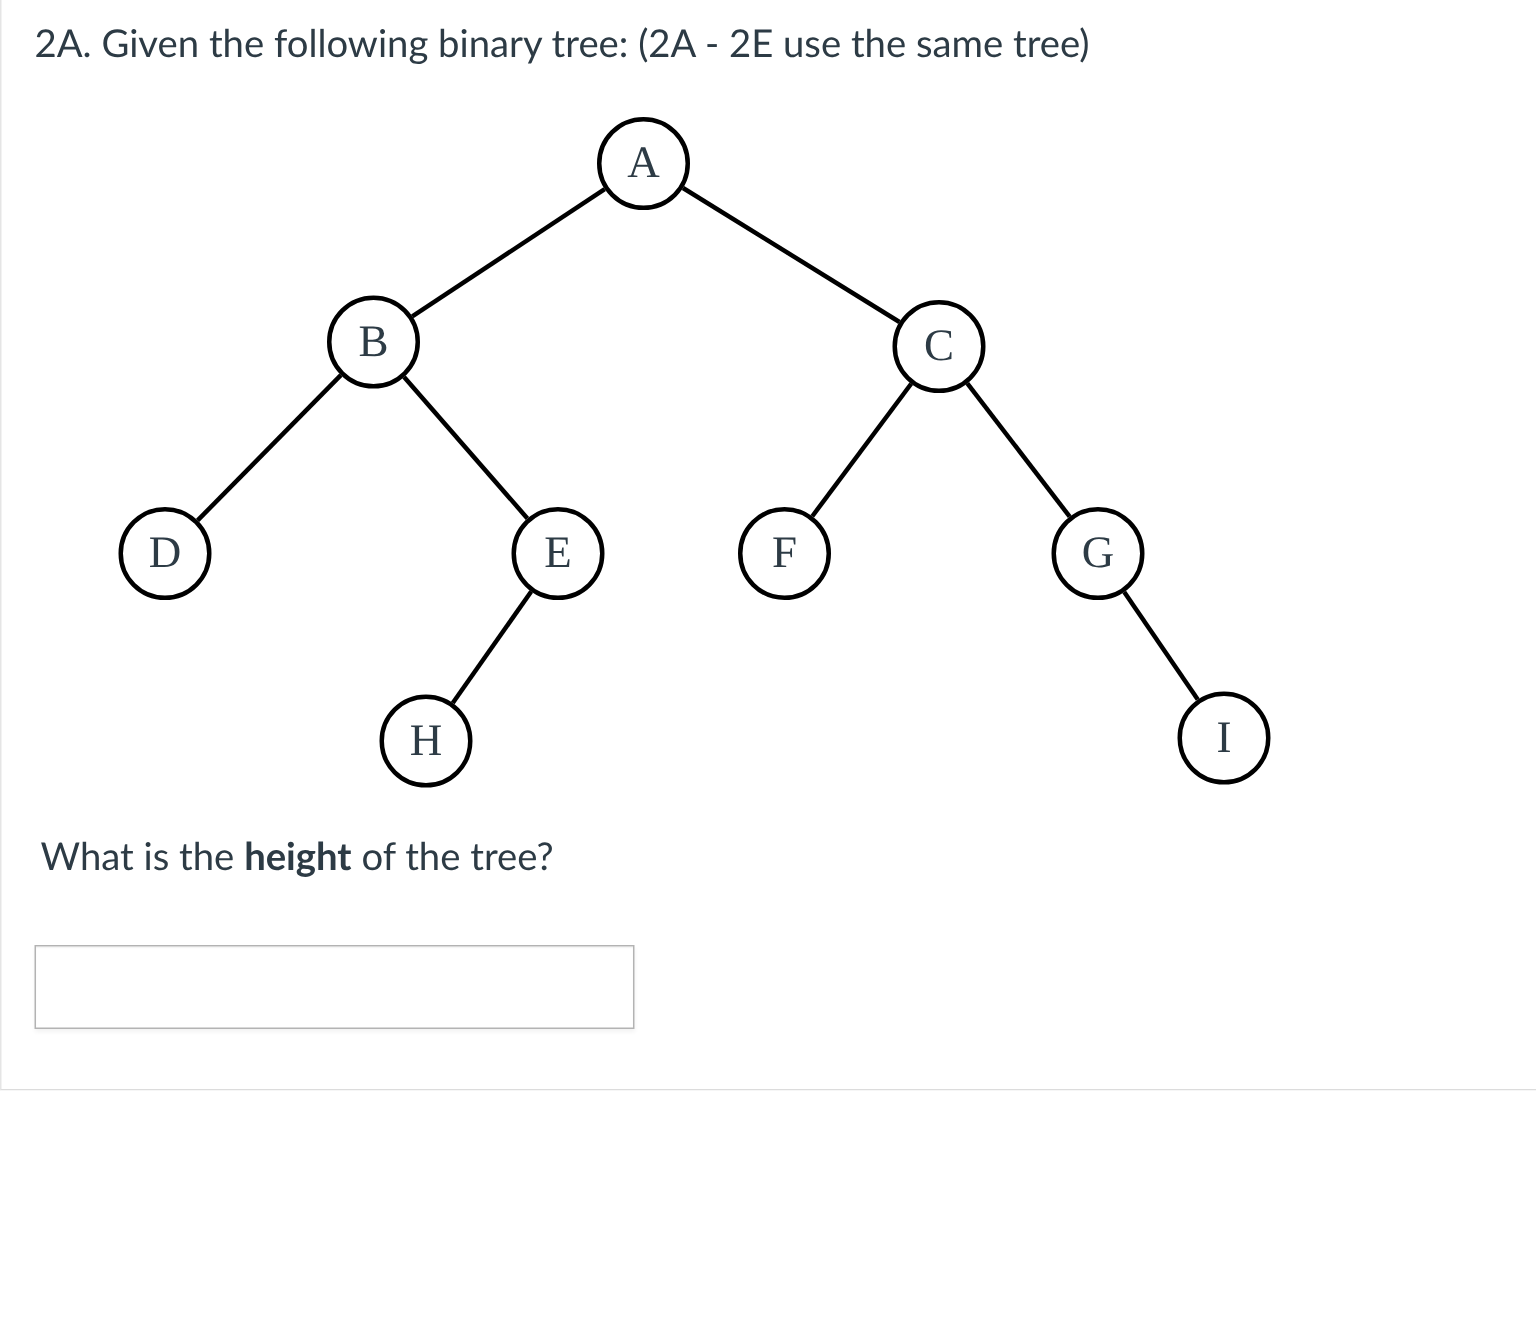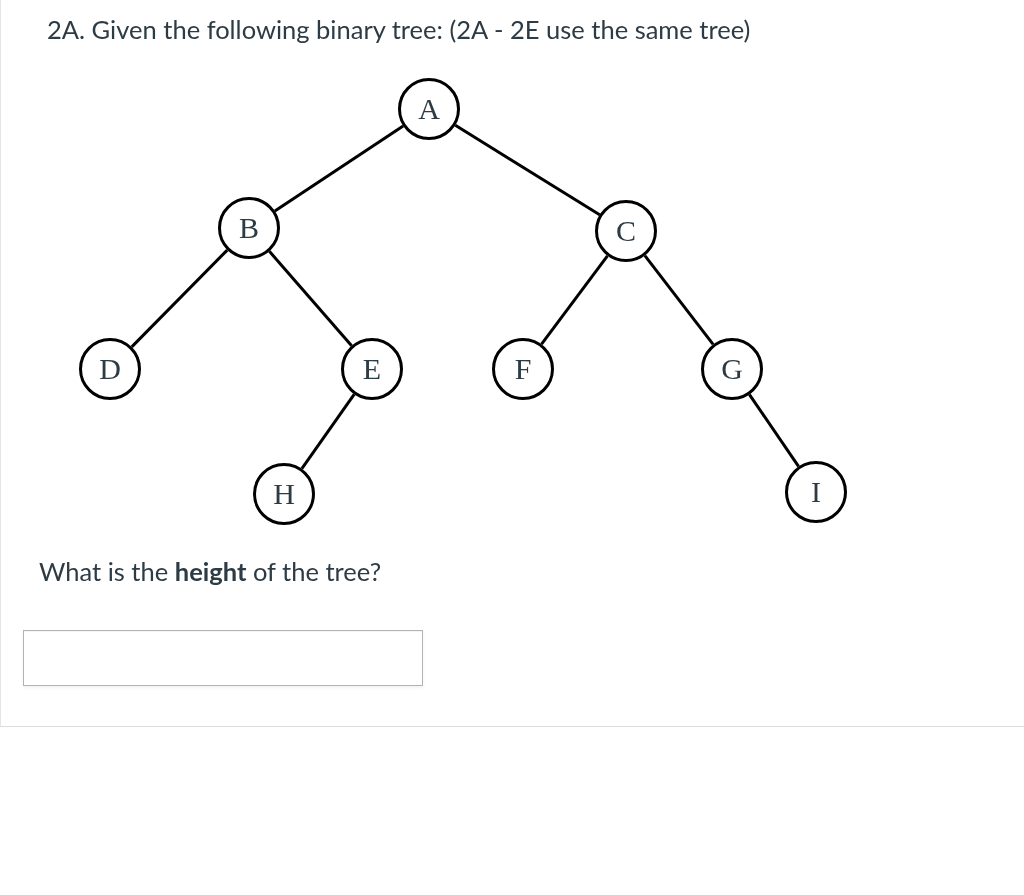--- a/index.html
+++ b/index.html
@@ -13,21 +13,20 @@
   }
   .container {
     padding: 12px 22px 40px 22px;
     border-left: 1px solid #e5e5e5;
     border-bottom: 1px solid #dcdcdc;
   }
   .prompt {
     font-size: 25.5px;
     line-height: 1.35;
     margin-bottom: 12px;
-    margin-left: 24px;
   }
   .diagram {
     position: relative;
     width: 860px;
     height: 490px;
     margin: 0 0 6px -10px;
   }
   .node {
     position: absolute;
     width: 62px;
@@ -46,21 +45,21 @@
     position: absolute;
     inset: 0;
     z-index: 1;
   }
   .edges line {
     stroke: #000;
     stroke-width: 3;
   }
   .question {
     font-size: 25.5px;
-    margin: 8px 0 44px 16px;
+    margin: 8px 0 44px 4px;
   }
   .question b { font-weight: 700; }
   .answer-box {
     width: 400px;
     height: 56px;
     border: 1px solid #b3b3b3;
     box-shadow: inset 0 1px 1px rgba(0,0,0,0.05), 0 2px 3px rgba(0,0,0,0.05);
     background: #fff;
     font-size: 20px;
     padding: 6px 10px;

